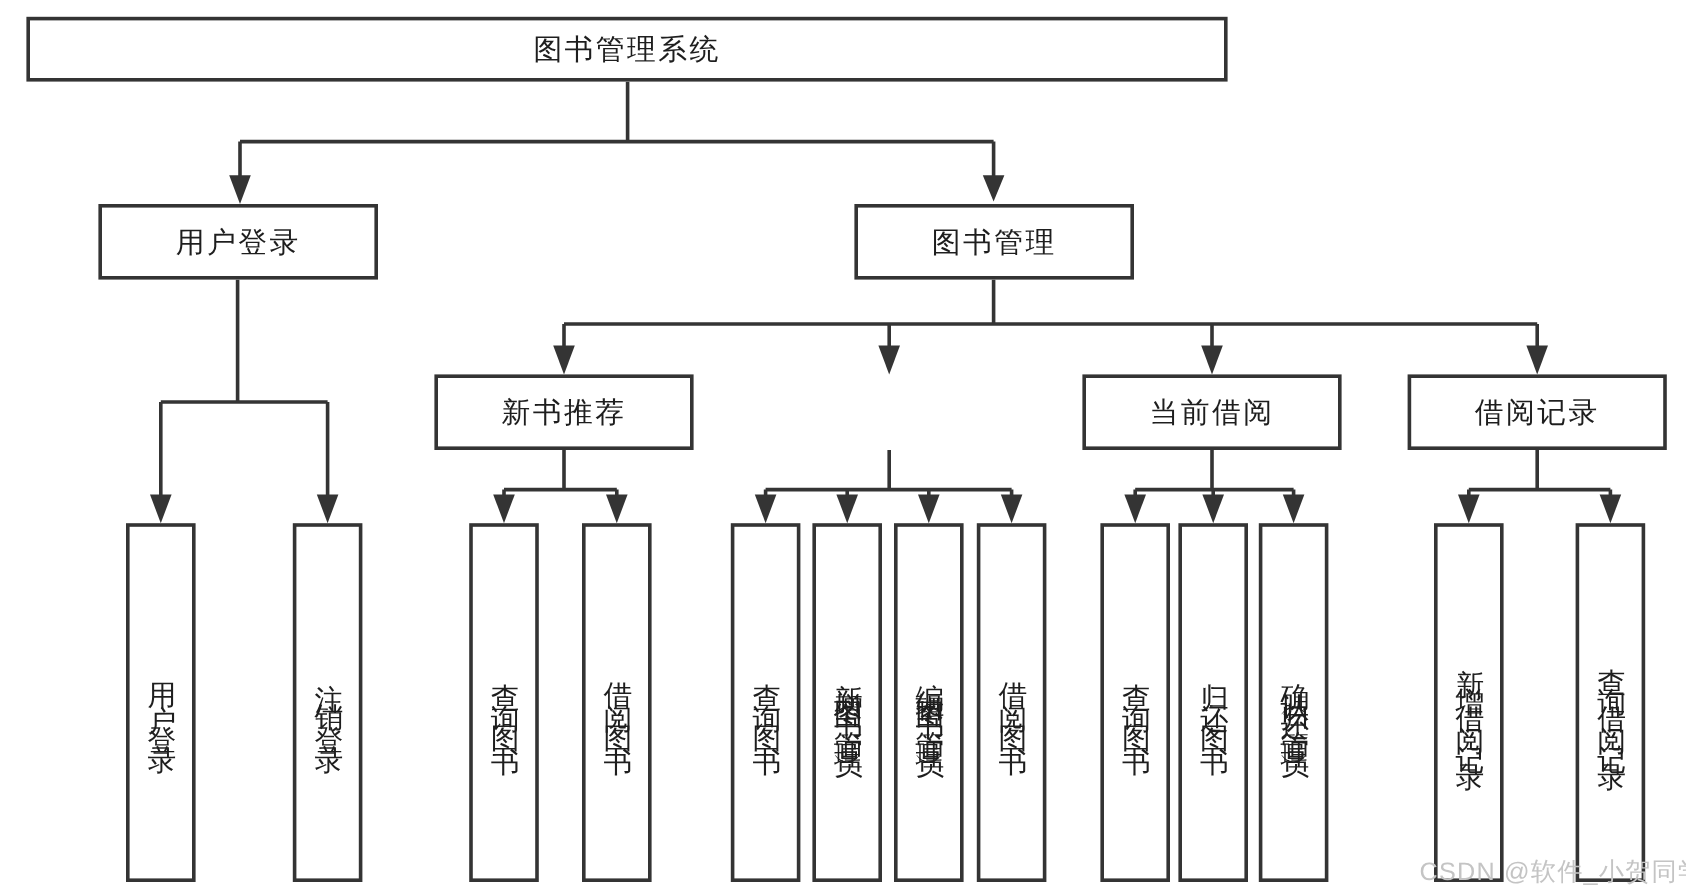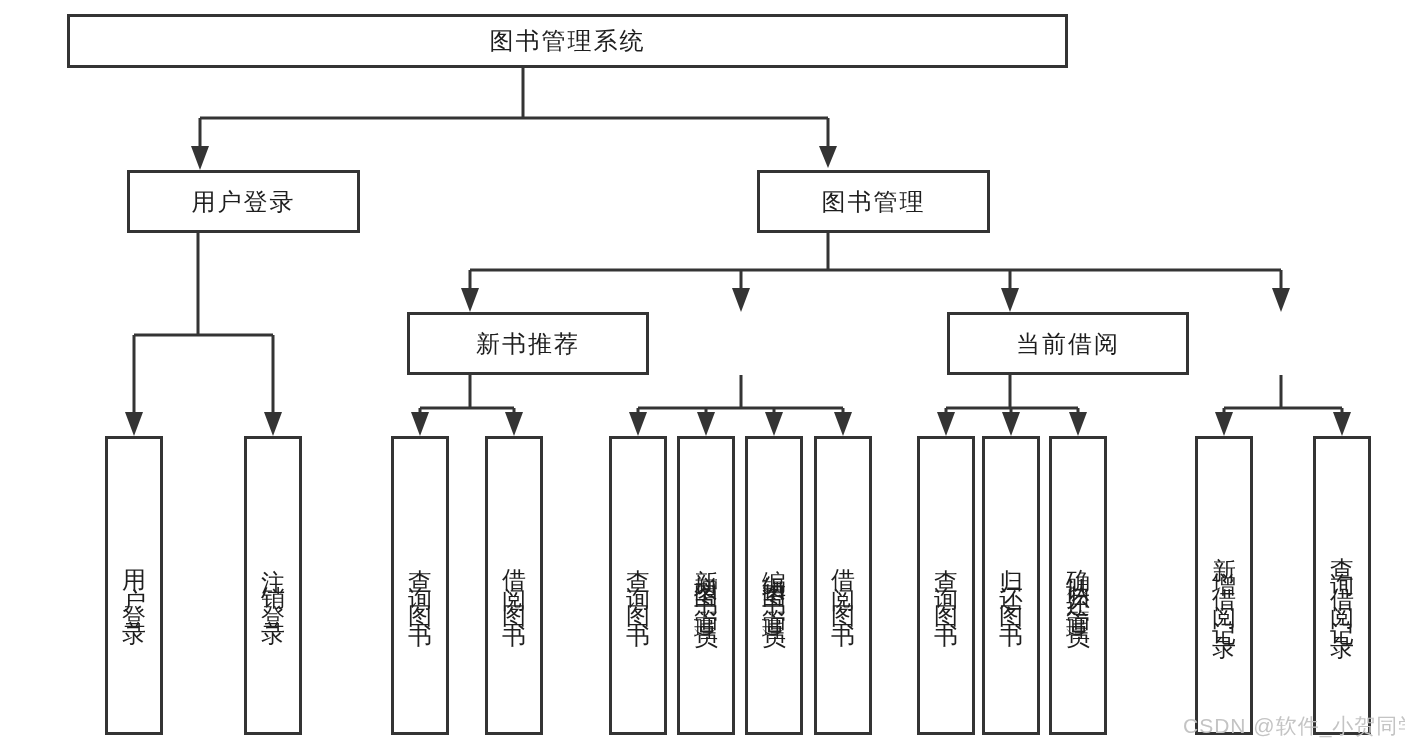--- a/index.html
+++ b/index.html
@@ -17,21 +17,21 @@
     box-sizing: border-box;
     border: 3px solid #343434;
     background: #ffffff;
     display: flex;
     align-items: center;
     justify-content: center;
     font-size: 24px;
     letter-spacing: 2px;
     white-space: nowrap;
   }
-  .hbox { letter-spacing: 2px; margin-left: 45px; }
+  .hbox { letter-spacing: 2px; }
   .vbox {
     writing-mode: vertical-rl;
     text-orientation: mixed;
     white-space: normal;
     line-height: 1;
   }
   .ls-wide  { letter-spacing: 18px; }
   .ls-mid   { letter-spacing: 16px; }
   .ls-tight { letter-spacing: 8px;  }
   #connectors {
@@ -48,21 +48,21 @@
     font-size: 21px;
     letter-spacing: 1px;
     color: #c4c4c4;
     z-index: 5;
     white-space: nowrap;
   }
   
   #root-box   { left: 22px;  top: 14px;  width: 1001px; height: 54px; }
   #login-box  { left: 82px;  top: 170px; width: 233px;  height: 63px; }
   #mgmt-box   { left: 712px; top: 170px; width: 233px;  height: 63px; text-align: right; }
-  .group { top: 312px; width: 242px; height: 63px; }
+  .group { top: 312px; width: 216px; height: 63px; }
   #grp-new     { left: 362px; }
   #grp-borrow  { left: 633px; }
   #grp-current { left: 902px; }
   #grp-records { left: 1173px; }
   .leaf { top: 436px; width: 58px; height: 299px; }
   #leaf-login    { left: 105px; }
   #leaf-logout   { left: 244px; }
   #leaf-nb-query { left: 391px; }
   #leaf-nb-borr  { left: 485px; }
   #leaf-bb-query { left: 609px; }
@@ -126,20 +126,23 @@
   <div class="node hbox" id="mgmt-box">
     <span>图书管理</span>
   </div>
 
   <div class="node hbox group" id="grp-new">
     <span>新书推荐</span>
   </div>
   <div class="node hbox group" id="grp-current">
     <span>当前借阅</span>
   </div>
+  <div class="node hbox group" id="grp-records">
+    <span>借阅记录</span>
+  </div>
 
   <div class="node vbox leaf ls-wide" id="leaf-login">用户登录</div>
   <div class="node vbox leaf ls-wide" id="leaf-logout">注销登录</div>
 
   <div class="node vbox leaf ls-wide" id="leaf-nb-query">查询图书</div>
   <div class="node vbox leaf ls-wide" id="leaf-nb-borr">借阅图书</div>
 
   <div class="node vbox leaf ls-wide" id="leaf-bb-query">查询图书</div>
   <div class="node vbox leaf ls-tight" id="leaf-bb-add">新增图书（管理员）</div>
   <div class="node vbox leaf ls-tight" id="leaf-bb-edit">编辑图书（管理员）</div>

